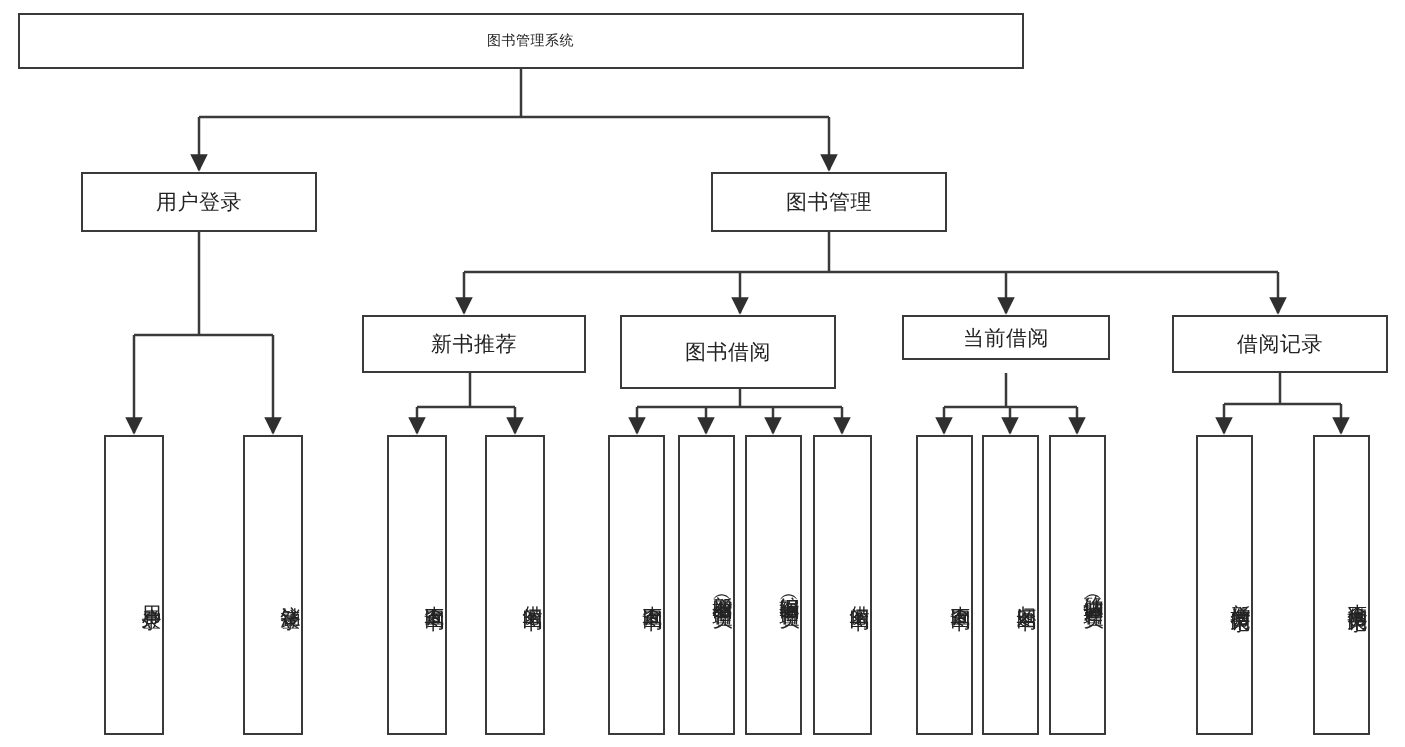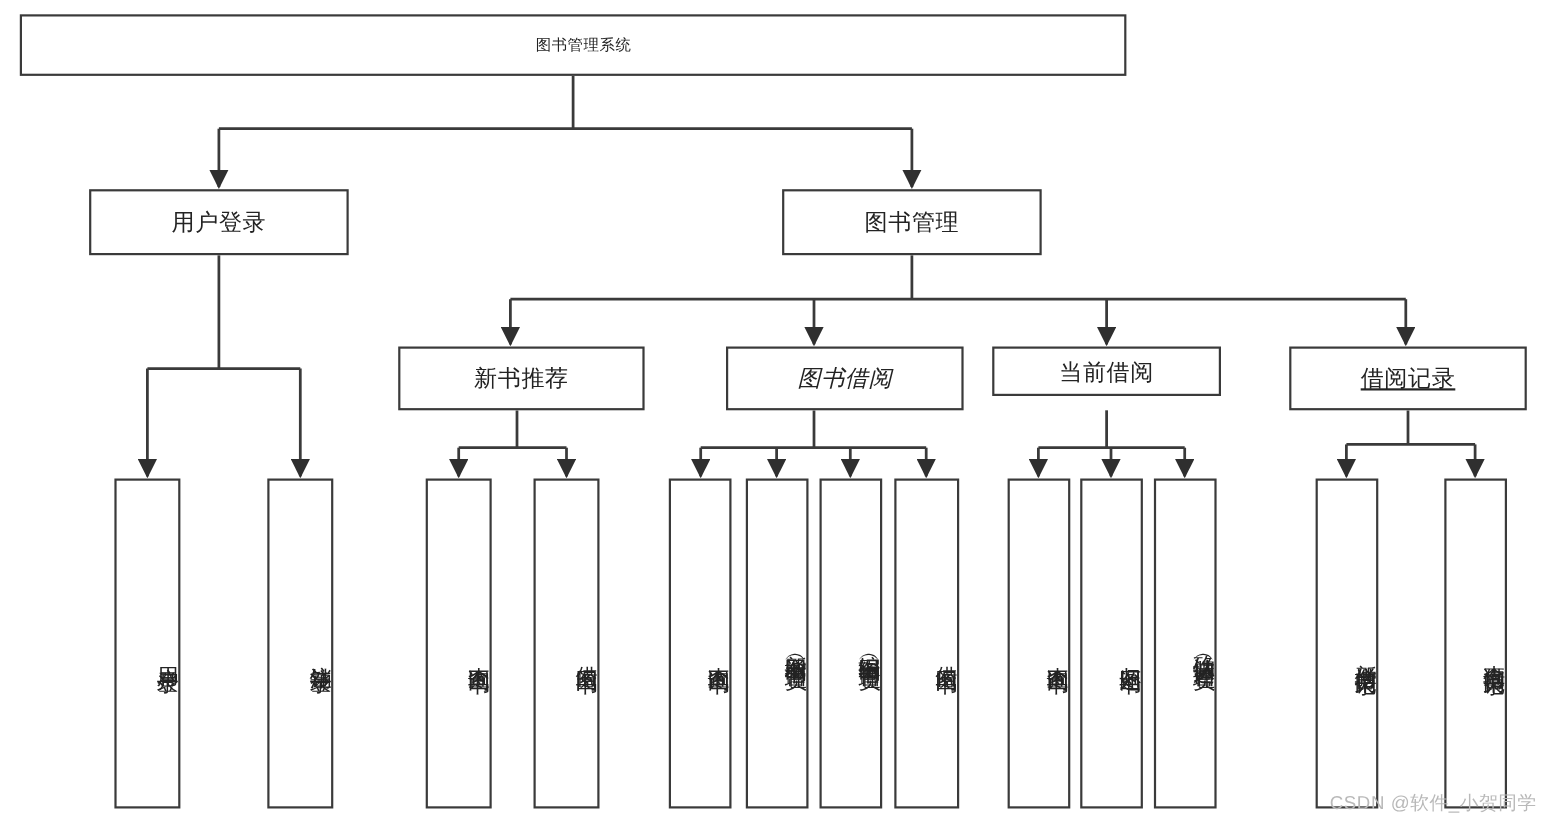--- a/index.html
+++ b/index.html
@@ -124,27 +124,27 @@
         <span>用户登录</span>
       </div>
       <div class="node level2" style="left: 711px; top: 172px; width: 236px; height: 60px;">
         <span>图书管理</span>
       </div>
     </div>
   <div id="level3-layer">
       <div class="node level3" style="left: 362px; top: 315px; width: 224px; height: 58px;">
         <span>新书推荐</span>
       </div>
-      <div class="node level3" style="left: 660px; top: 315px; width: 216px; height: 58px; font-style: italic;">
+      <div class="node level3" style="left: 620px; top: 315px; width: 216px; height: 74px;">
         <span>图书借阅</span>
       </div>
       <div class="node level3" style="left: 902px; top: 315px; width: 208px; height: 45px;">
         <span>当前借阅</span>
       </div>
-      <div class="node level3" style="left: 1172px; top: 315px; width: 216px; height: 58px; text-decoration: underline;">
+      <div class="node level3" style="left: 1172px; top: 315px; width: 216px; height: 58px;">
         <span>借阅记录</span>
       </div>
     </div>
   <div id="leaf-layer">
       <div class="node leaf" style="left: 104px; top: 435px; width: 60px; height: 300px;">
         <span>用户登录</span>
       </div>
       <div class="node leaf" style="left: 243px; top: 435px; width: 60px; height: 300px;">
         <span>注销登录</span>
       </div>
@@ -176,14 +176,13 @@
         <span>确认归还（管理员）</span>
       </div>
       <div class="node leaf" style="left: 1196px; top: 435px; width: 57px; height: 300px;">
         <span>新增借阅记录</span>
       </div>
       <div class="node leaf" style="left: 1313px; top: 435px; width: 57px; height: 300px;">
         <span>查询借阅记录</span>
       </div>
     </div>
 
-  <div class="watermark">CSDN @软件_小贺同学</div>
 </div>
 
 </body></html>

